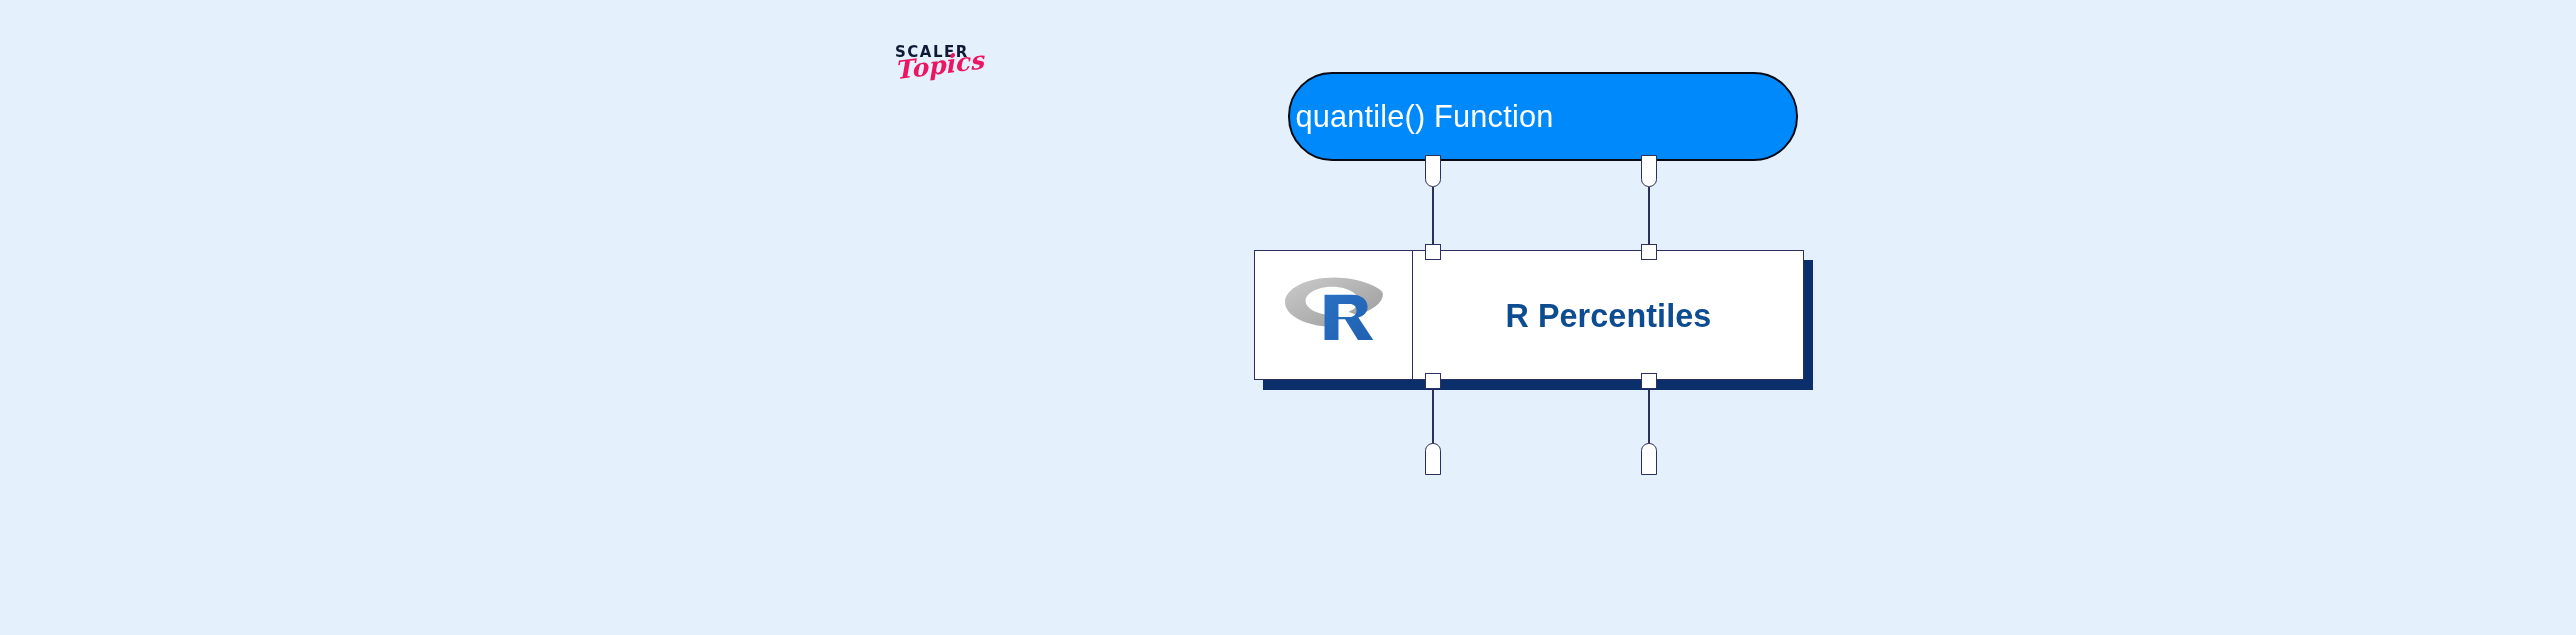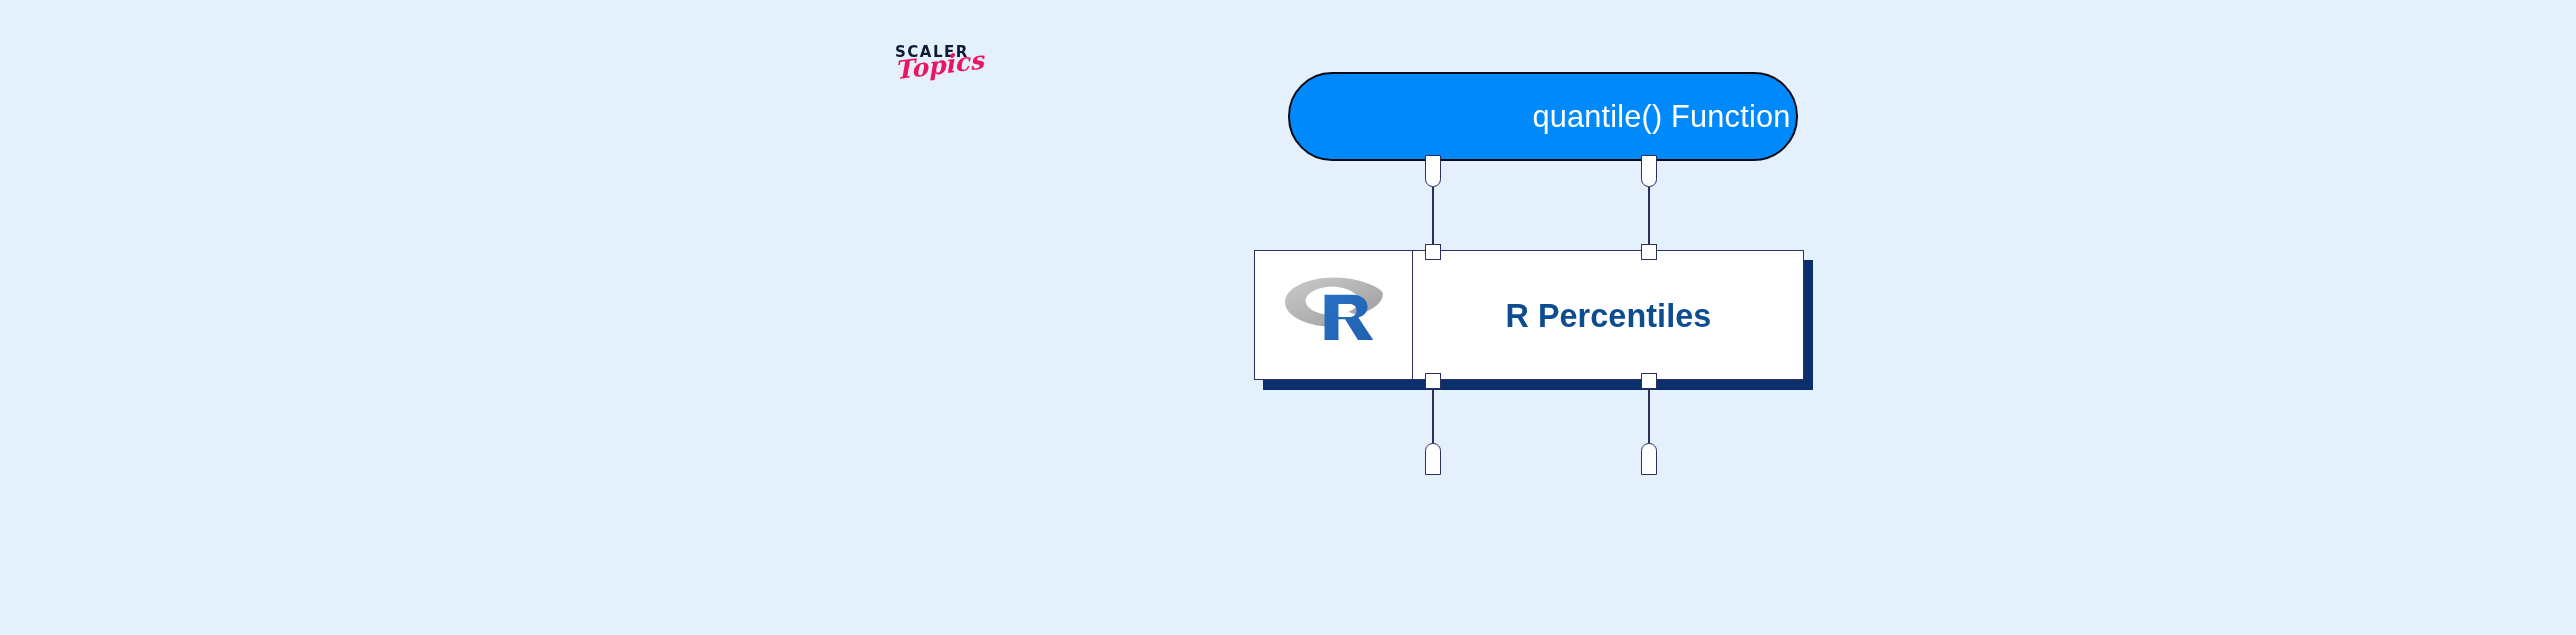--- a/index.html
+++ b/index.html
@@ -56,21 +56,21 @@
   .pill {
     position: absolute;
     width: 510px;
     height: 89px;
     background: #0089fa;
     border: 2.1px solid #0a0a14;
     border-radius: 44px;
     box-sizing: border-box;
     display: flex;
     align-items: center;
-    justify-content: flex-end;
+    justify-content: flex-start;
     z-index: 6;
   }
   .pill-label {
     font-family: "Liberation Sans", sans-serif;
     font-size: 32px;
     font-weight: 400;
     color: #ffffff;
     letter-spacing: 0.2px;
     white-space: nowrap;
     transform: scaleX(0.96);

